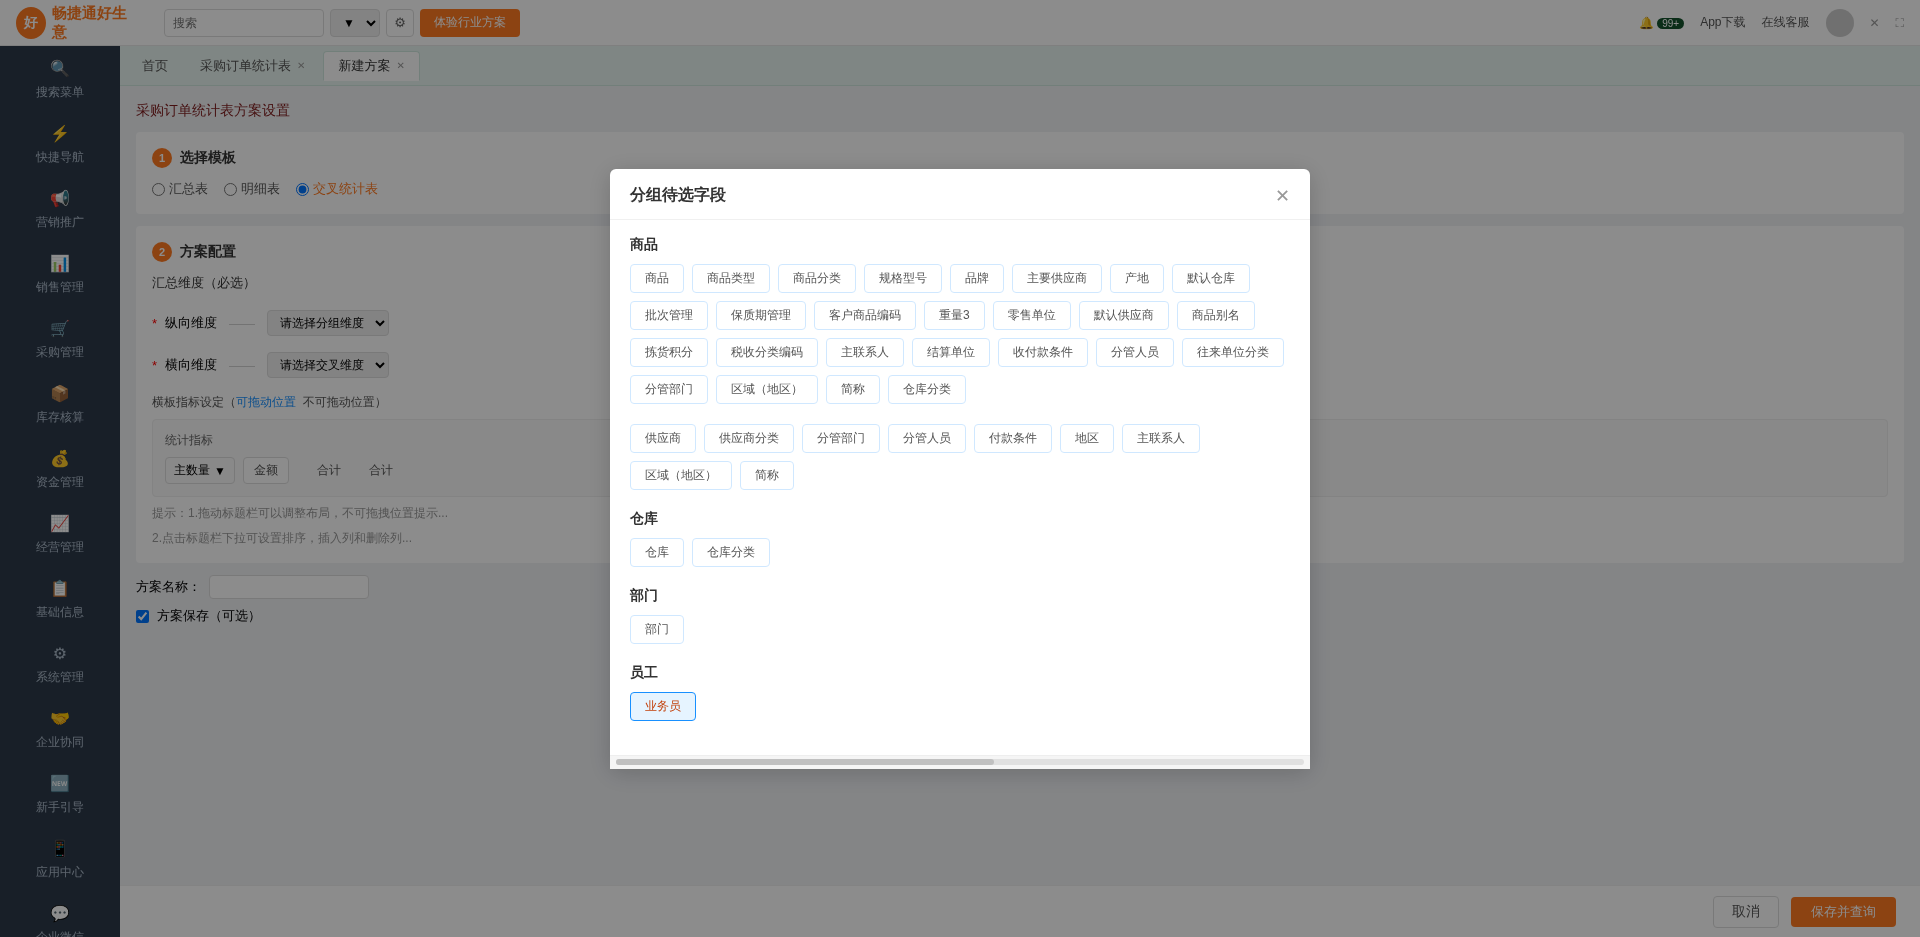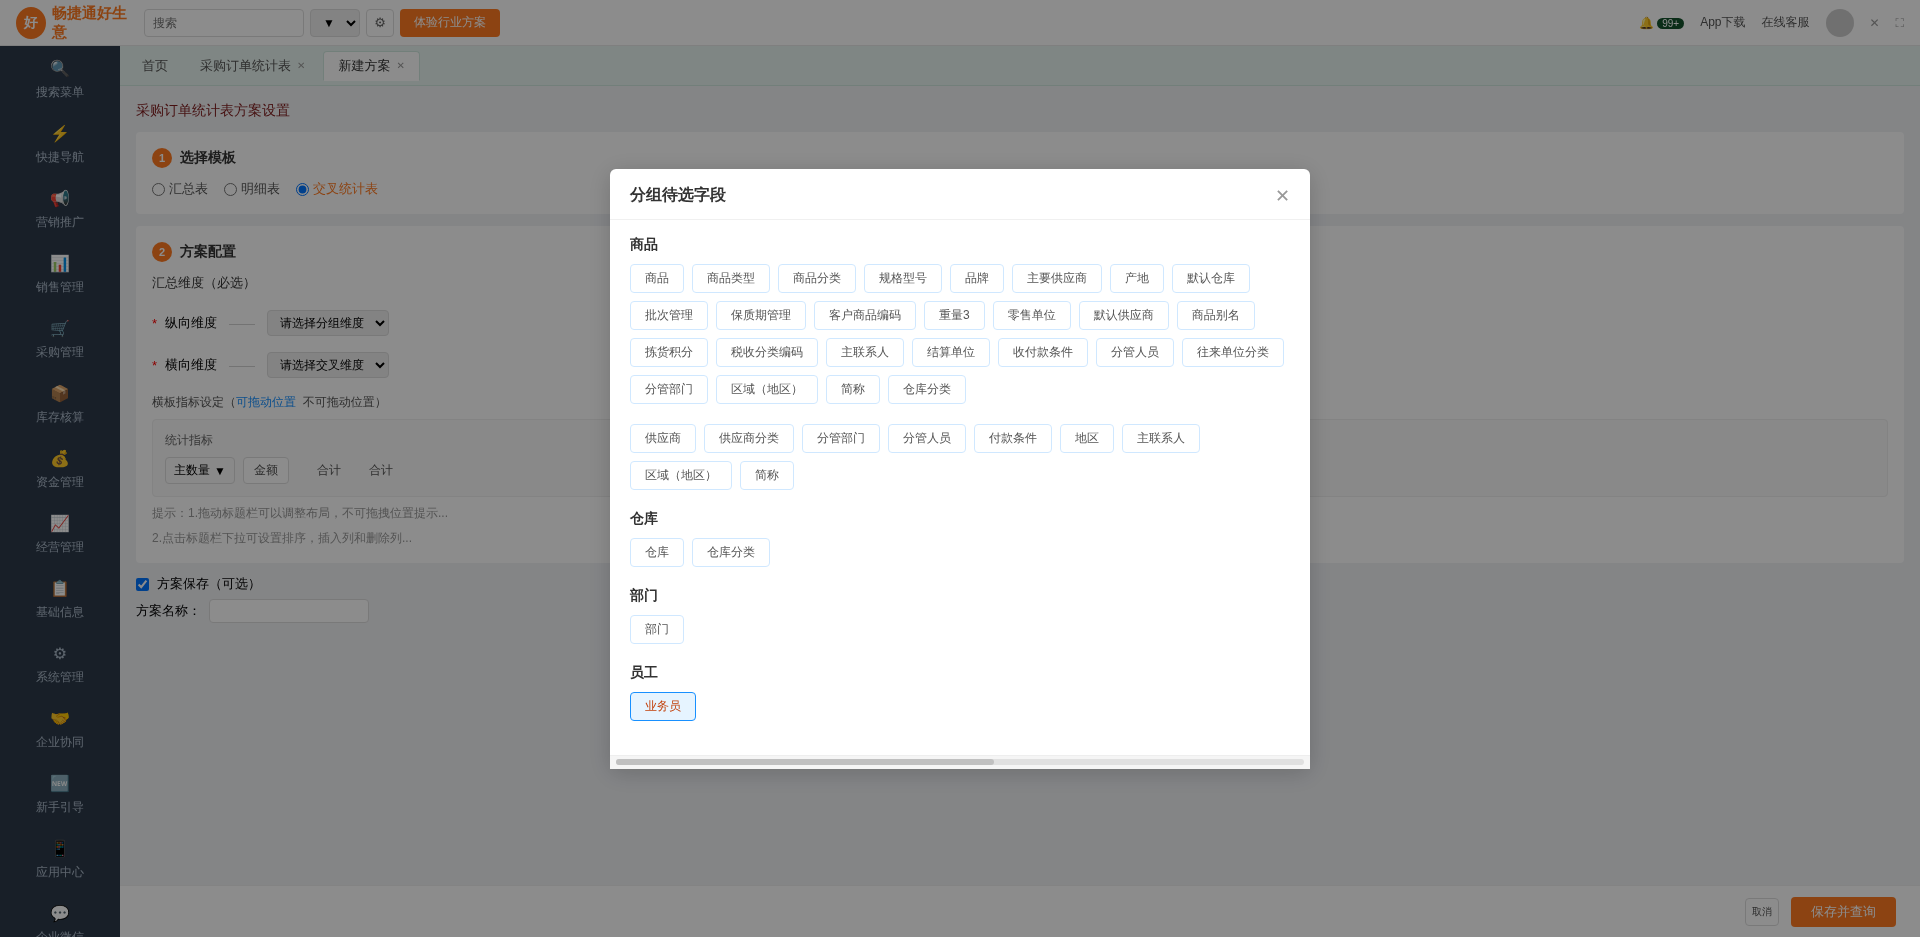--- a/index.html
+++ b/index.html
@@ -15,21 +15,21 @@
       padding: 0 16px;
       border-bottom: 1px solid #e8e8e8;
       position: fixed;
       top: 0; left: 0; right: 0;
       z-index: 100;
     }
     .top-bar-left { display: flex; align-items: center; gap: 8px; }
     .logo-area { display: flex; align-items: center; gap: 6px; color: #ff7b22; font-weight: bold; font-size: 15px; width: 120px; }
     .logo-icon { width: 32px; height: 32px; background: #ff7b22; border-radius: 50%; display: flex; align-items: center; justify-content: center; color: white; font-size: 14px; }
     .search-bar { display: flex; align-items: center; gap: 6px; }
-    .search-input { width: 160px; height: 28px; border: 1px solid #ddd; border-radius: 4px; padding: 0 8px; font-size: 12px; color: #be185d; }
+    .search-input { width: 160px; height: 28px; border: 1px solid #ddd; border-radius: 4px; padding: 0 8px; font-size: 12px; color: #be185d; margin-left: 20px; }
     .search-dropdown { height: 28px; border: 1px solid #ddd; border-radius: 4px; padding: 0 8px; font-size: 12px; }
     .gear-btn { width: 28px; height: 28px; border: 1px solid #ddd; border-radius: 4px; display: flex; align-items: center; justify-content: center; cursor: pointer; color: #666; }
     .experience-btn { background: #ff7b22; color: white; border: none; padding: 0 14px; height: 28px; border-radius: 4px; cursor: pointer; font-size: 12px; }
     .top-bar-right { display: flex; align-items: center; gap: 16px; font-size: 12px; color: #555; }
     .badge { background: #14532d; color: white; border-radius: 10px; padding: 0 5px; font-size: 10px; }
     .user-avatar { width: 28px; height: 28px; background: #ccc; border-radius: 50%; }
 
     
     .tab-bar {
       height: 40px;
@@ -158,21 +158,21 @@
       height: 52px;
       background: #fff;
       border-top: 1px solid #eee;
       display: flex;
       align-items: center;
       justify-content: flex-end;
       padding: 0 24px;
       gap: 12px;
       z-index: 97;
     }
-    .btn-cancel { border: 1px solid #ddd; background: #fff; padding: 6px 6px; border-radius: 4px; cursor: pointer; font-size: 10px; color: #555; }
+    .btn-cancel { border: 1px solid #ddd; background: #fff; padding: 6px 18px; border-radius: 4px; cursor: pointer; font-size: 14px; color: #555; }
     .btn-primary { background: #ff7b22; color: white; border: none; padding: 6px 20px; border-radius: 4px; cursor: pointer; font-size: 13px; }
 
     
     .modal-overlay {
       position: fixed;
       top: 0; left: 0; right: 0; bottom: 0;
       background: rgba(0,0,0,0.45);
       z-index: 200;
       display: flex;
       align-items: center;
@@ -395,27 +395,27 @@
         </div>
         <div class="ind-tag">金额</div>
         <div style="margin-left:20px;color:#555;font-size:12px;">合计</div>
         <div style="margin-left:20px;color:#555;font-size:12px;">合计</div>
       </div>
     </div>
     <div class="hint-text">提示：1.拖动标题栏可以调整布局，不可拖拽位置提示...</div>
     <div class="hint-text">2.点击标题栏下拉可设置排序，插入列和删除列...</div>
   </div>
 
+  <div style="display:flex;align-items:center;gap:8px;margin-top:6px;">
+    <span>方案名称：</span>
+    <input class="scheme-name-input" style="">
+  </div>
   <div style="display:flex;align-items:center;gap:8px;margin-top:8px;">
     <input type="checkbox" checked="" style="">
     <span>方案保存（可选）</span>
-  </div>
-  <div style="display:flex;align-items:center;gap:8px;margin-top:6px;">
-    <span>方案名称：</span>
-    <input class="scheme-name-input" style="">
   </div>
 </div>
 
 <div class="footer-bar">
   <button class="btn-cancel">取消</button>
   <button class="btn-primary">保存并查询</button>
 </div>
 
 <div class="modal-overlay">
   <div class="modal">

